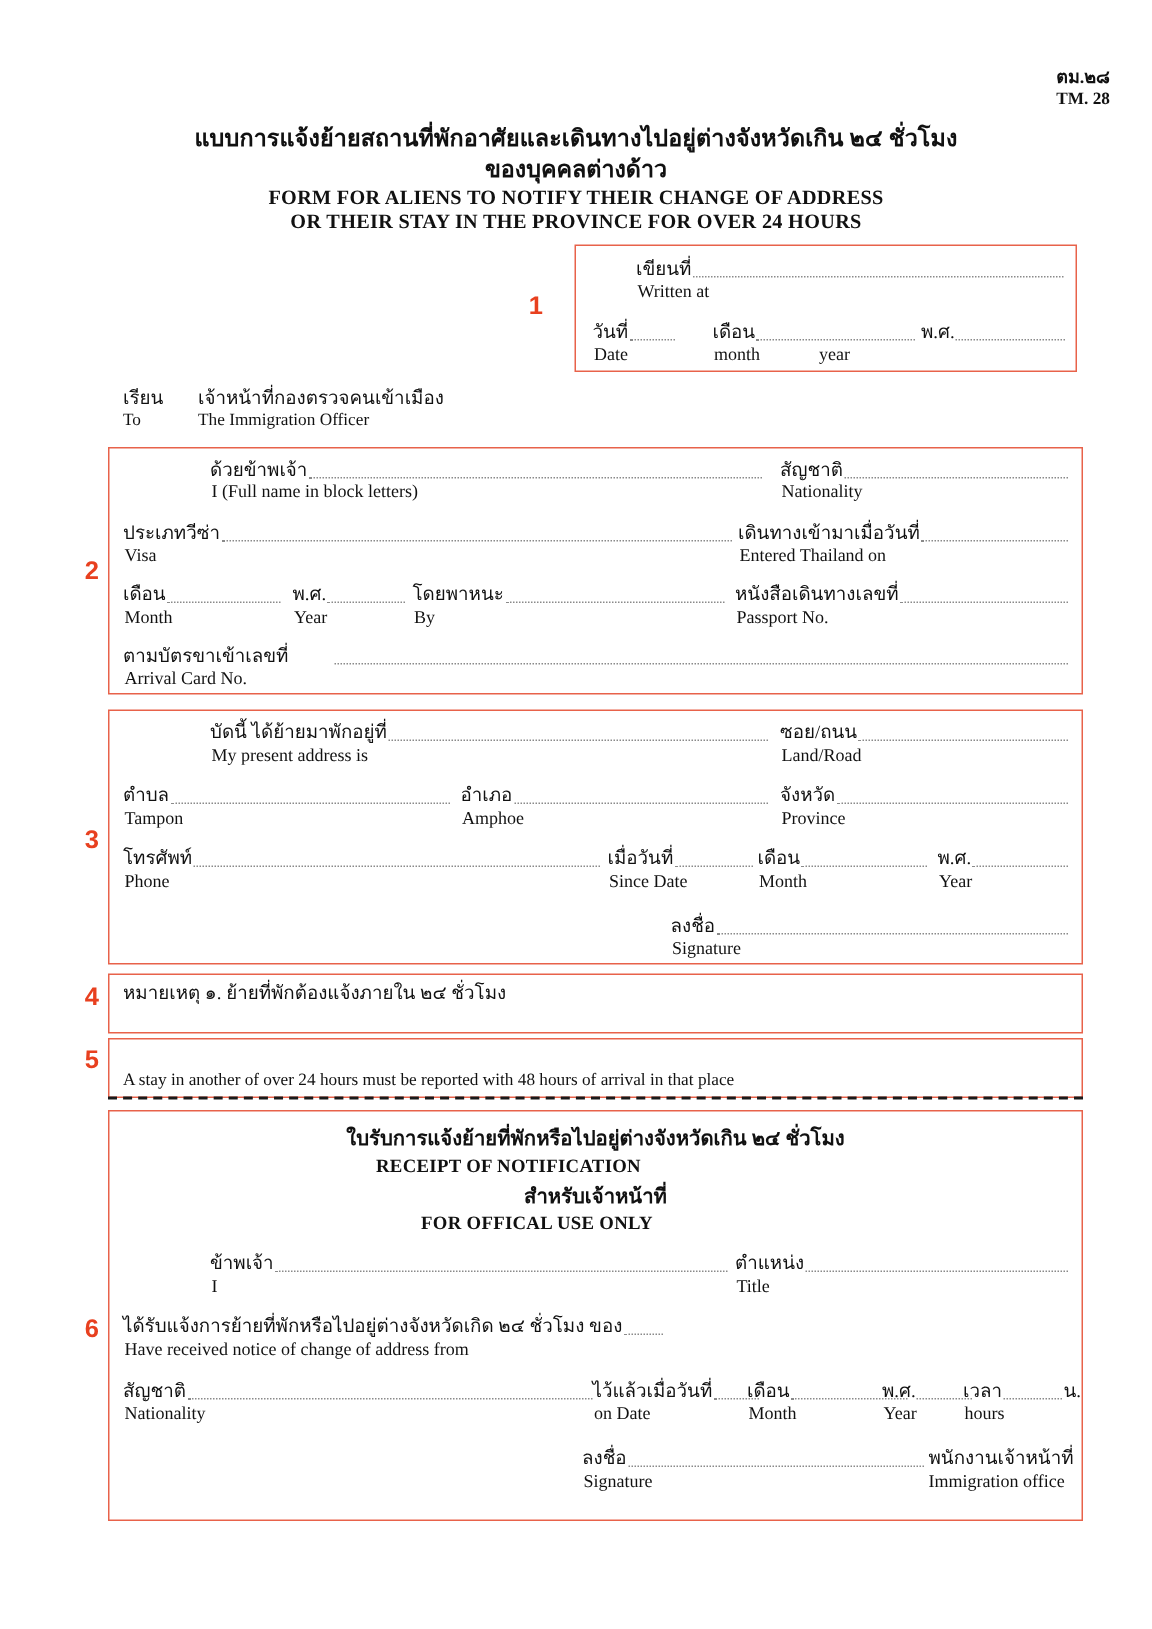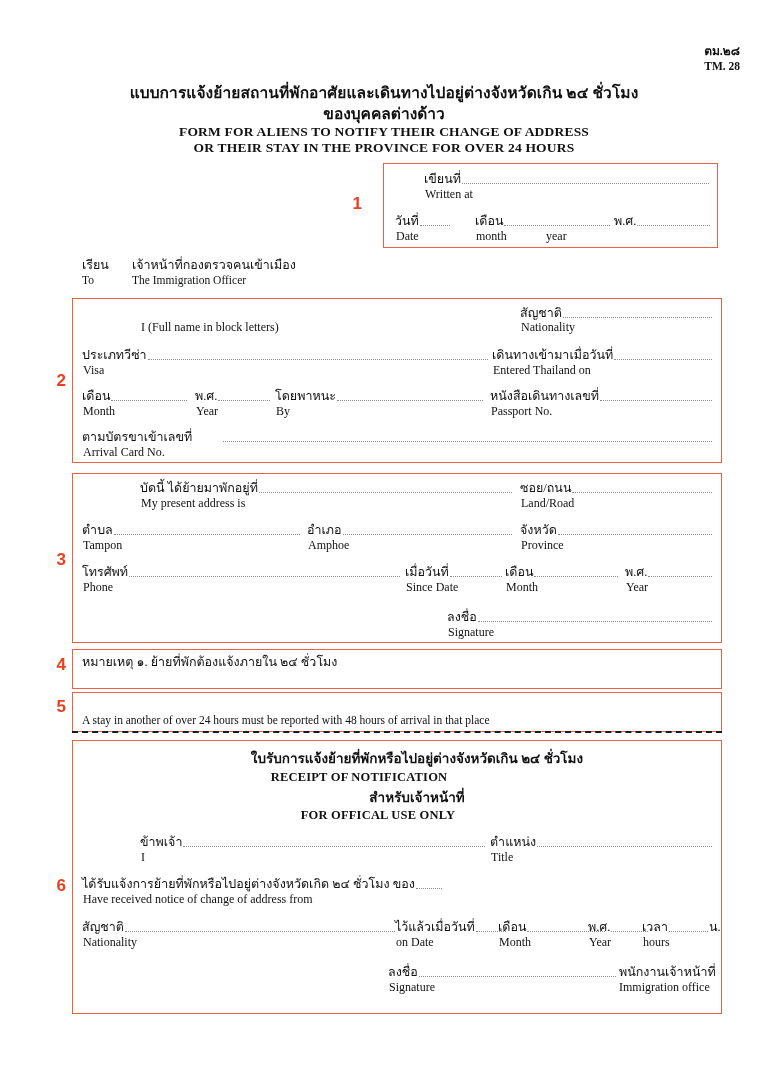--- a/index.html
+++ b/index.html
@@ -78,21 +78,21 @@
     font-size: 17px;
     color: #E8401F;
     width: 22px;
     text-align: right;
   }
 
   
   .fieldrow {
     position: absolute;
     display: flex;
-    align-items: flex-start;
+    align-items: center;
     white-space: nowrap;
   }
   .lbl-th {
     font-size: 12.5px;
     line-height: 14px;
     padding-right: 1px;
   }
   .lbl-en {
     position: absolute;
     font-size: 12px;
@@ -124,21 +124,20 @@
     position: absolute;
     border-top: 2px dashed #1a1a1a;
   }
 
   
   .rhead {
     position: absolute;
     width: 100%;
     text-align: center;
     white-space: nowrap;
-    padding-left: 20px;
   }
   .rhead.th { font-size: 13.5px; font-weight: bold; line-height: 17px; }
   .rhead.en { font-size: 12.5px; font-weight: bold; line-height: 15px; letter-spacing: 0.2px;}
 </style>
 </head>
 <body>
 
 <div class="page">
 
   <div class="doccode">
@@ -184,20 +183,24 @@
 
   <div class="plain-th" style="left:82px; top:258px;">เรียน</div>
   <div class="plain-th" style="left:132px; top:258px;">เจ้าหน้าที่กองตรวจคนเข้าเมือง</div>
   <div class="plain-en" style="left:82px; top:274px;">To</div>
   <div class="plain-en" style="left:132px; top:274px;">The Immigration Officer</div>
 
   <div class="secnum" style="left:44px; top:371px;">2</div>
 
   <div class="rbox" style="left:72px; top:298px; width:650px; height:165px;"></div>
 
+  <div class="fieldrow" style="left:140px; top:306px; width:368px;">
+    <span class="lbl-th">ด้วยข้าพเจ้า</span>
+    <span class="dots"></span>
+  </div>
   <div class="lbl-en" style="left:141px; top:321px;">I (Full name in block letters)</div>
 
   <div class="fieldrow" style="left:520px; top:306px; width:192px;">
     <span class="lbl-th">สัญชาติ</span>
     <span class="dots"></span>
   </div>
   <div class="lbl-en" style="left:521px; top:321px;">Nationality</div>
 
   <div class="fieldrow" style="left:82px; top:348px; width:406px;">
     <span class="lbl-th">ประเภทวีซ่า</span>

